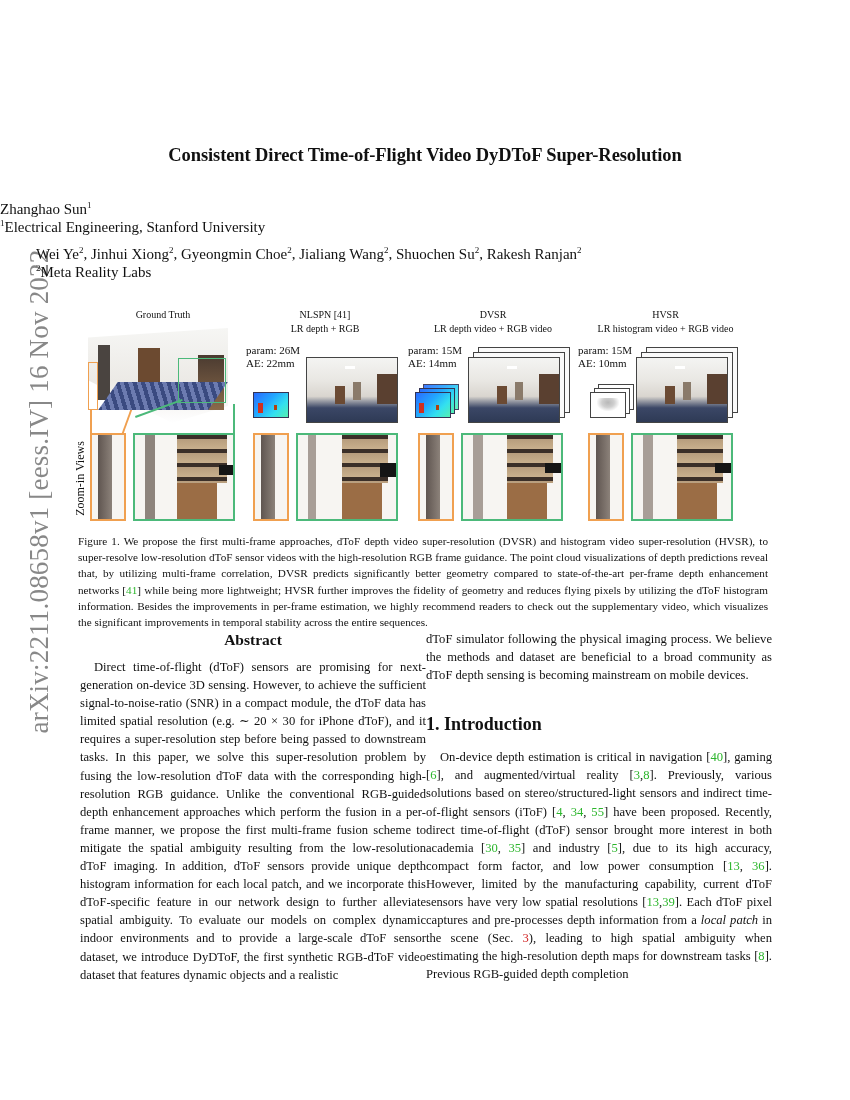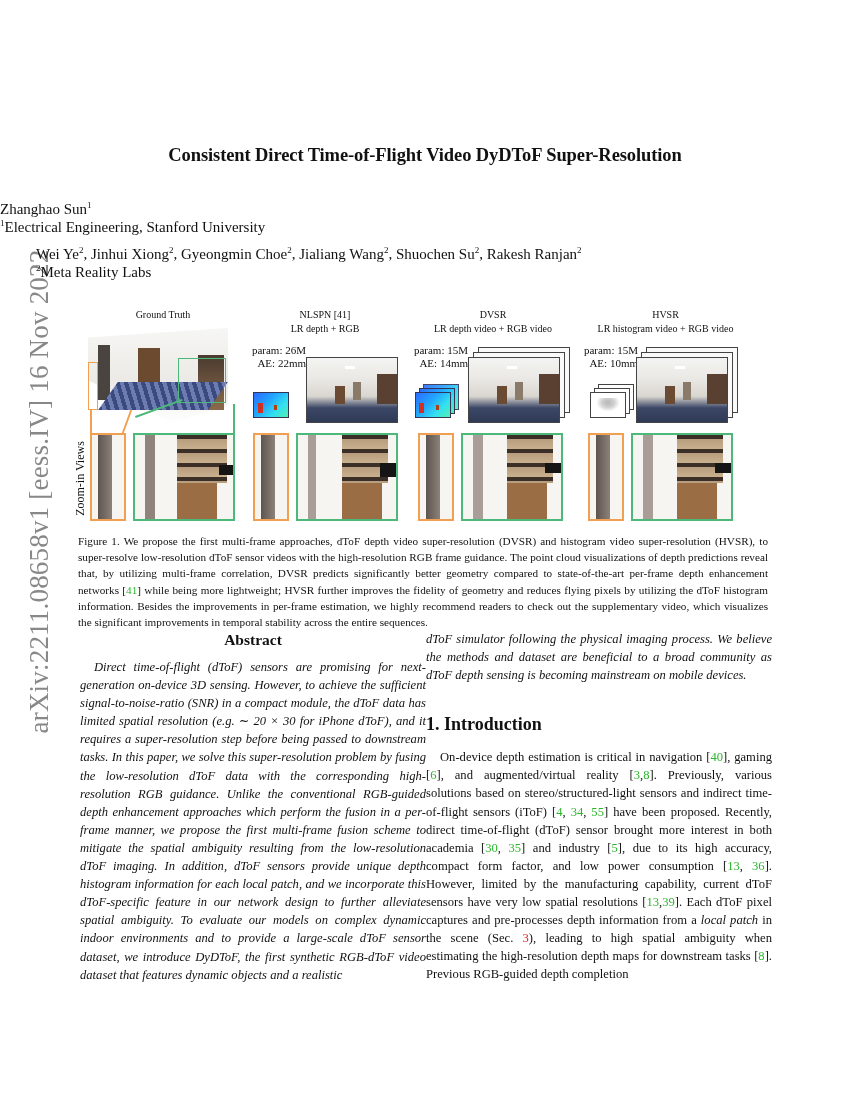--- a/index.html
+++ b/index.html
@@ -21,21 +21,21 @@
     font-size: 18.5px; font-weight: bold; letter-spacing: -0.1px;
   }
   .authors { position: absolute; left: 0; right: 0; font-size: 15px; line-height: 18px; }
   .authors sup { font-size: 9px; vertical-align: super; line-height: 0; }
   .a1 { top: 200px; }
   .a2 { top: 245px; padding-left: 36px; }
 
   
   .figure { position: absolute; left: 78px; top: 300px; width: 680px; height: 225px; }
   .col-head { position: absolute; text-align: center; font-size: 10px; line-height: 14px; }
-  .param { position: absolute; text-align: right; font-size: 11px; line-height: 13px; }
+  .param { position: absolute; text-align: left; font-size: 11px; line-height: 13px; }
   .rgb-frame {
     position: absolute; border: 1.5px solid #444; background: linear-gradient(180deg,#f4f4f2 0%, #e9e7e3 35%, #d9d5cf 60%, #3b4766 78%, #2e3a55 100%);
     overflow: hidden;
   }
   .rgb-frame .wall { position: absolute; background: #6b4a33; }
   .rgb-frame .shelf { position: absolute; background: #5a4030; }
   .rgb-frame .light { position: absolute; background: #fff; }
   .stack-bg { position: absolute; border: 1.5px solid #444; background: #fafafa; }
   .depth-map {
     position: absolute; border: 1.5px solid #335;
@@ -67,21 +67,21 @@
     position: absolute; left: 78px; top: 533px; width: 690px;
     font-size: 11.2px; line-height: 16.2px; text-align: justify;
   }
   .cite { color: #2bb52b; }
   .cite-red { color: #d02020; }
 
   .col { position: absolute; top: 630px; width: 346px; font-size: 12.6px; line-height: 18.1px; text-align: justify; }
   .col.left { left: 80px; }
   .col.right { left: 426px; }
   .abstract-head { text-align: center; font-weight: bold; font-size: 15.5px; margin-bottom: 8px; line-height: 20px; }
-  .abstract-body { font-style: italic; text-indent: 14px; }
+  .abstract-body { text-indent: 14px; }
   .intro-head { font-weight: bold; font-size: 18px; margin-top: 30px; margin-bottom: 14px; line-height: 20px; }
   .intro-body { text-indent: 14px; }
 </style>
 </head>
 <body>
 
 <div class="arxiv-stamp">
   <span>arXiv:2211.08658v1  [eess.IV]  16 Nov 2022</span>
 </div>
 

